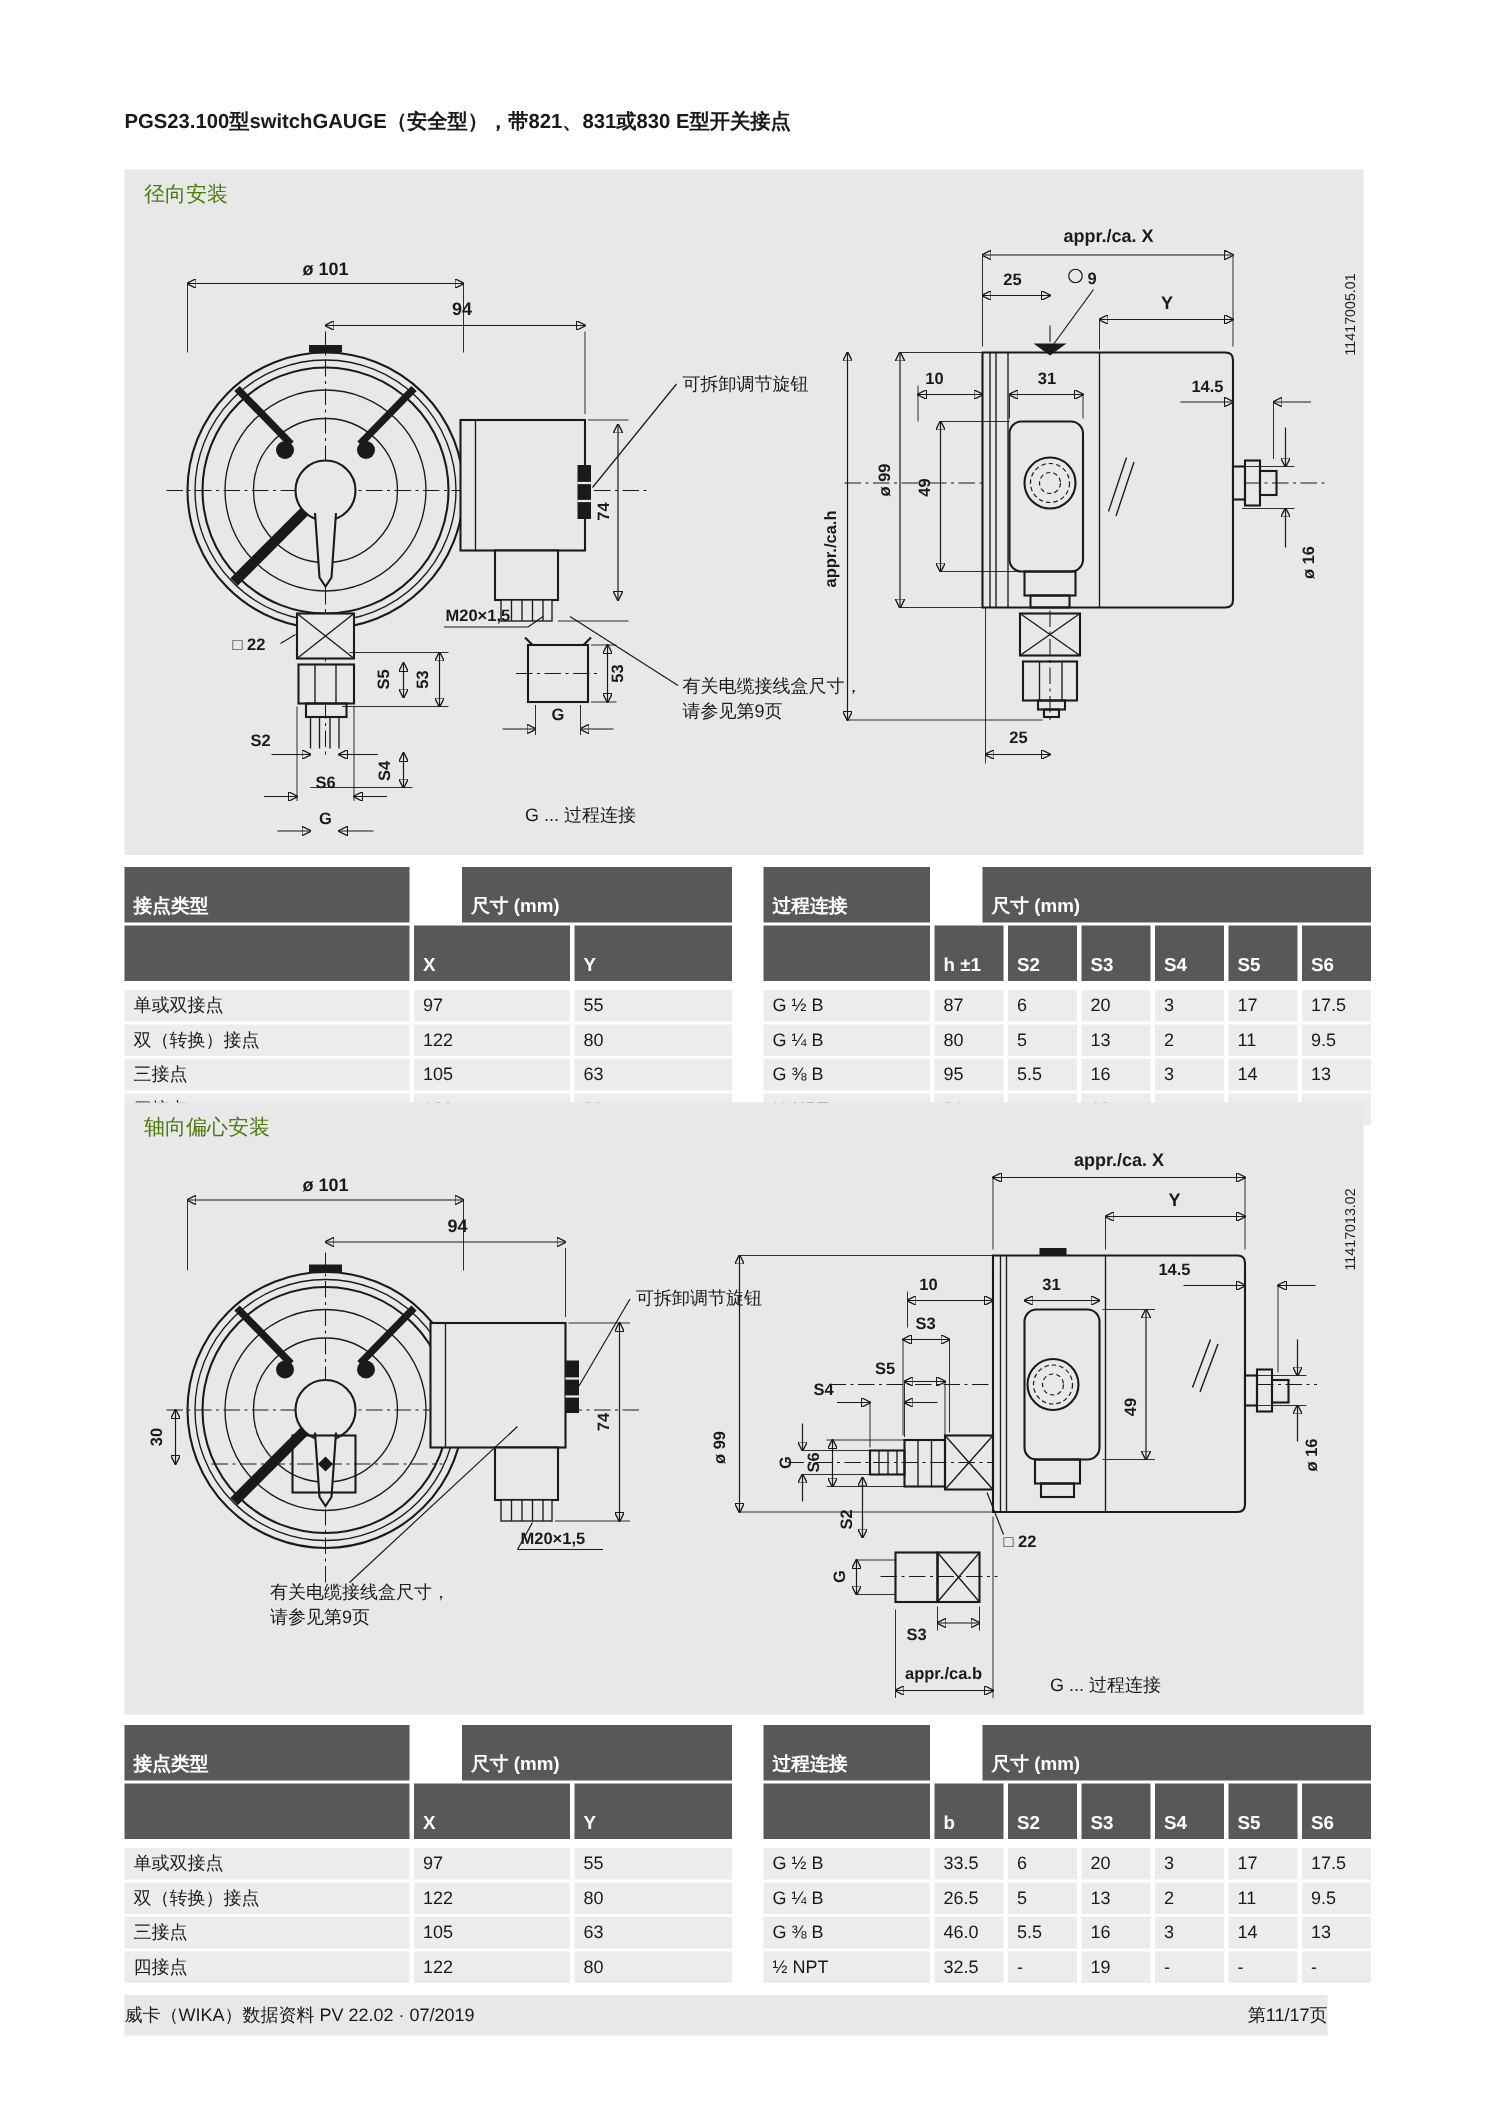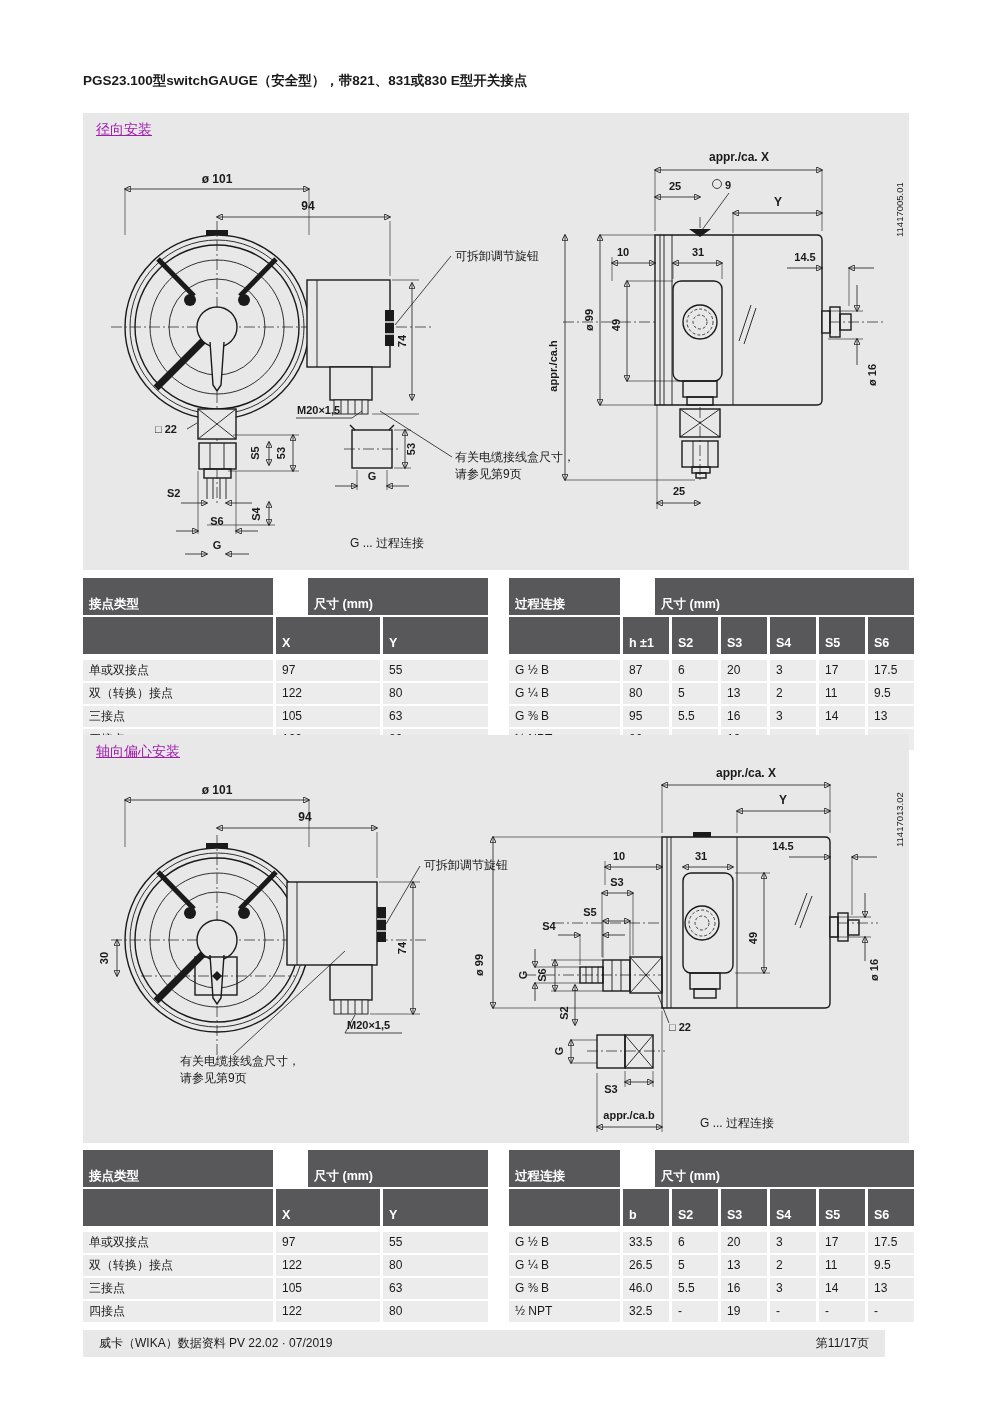--- a/index.html
+++ b/index.html
@@ -2,21 +2,21 @@
 <html><head>
 <meta charset="utf-8">
 <style>
   html,body{margin:0;padding:0;background:#fff;}
   body{width:992px;height:1403px;position:relative;font-family:"Liberation Sans",sans-serif;color:#1a1a1a;}
   .abs{position:absolute;}
   #title{left:83px;top:72px;width:826px;font-size:13.5px;font-weight:bold;}
   .panel{left:83px;width:826px;background:#e8e8e8;}
   #panel1{top:113px;height:457px;}
   #panel2{top:735px;height:408px;}
-  .panel-heading{position:absolute;left:13px;top:8px;font-size:14px;color:#a21caf;text-decoration:underline;}
+  .panel-heading{position:absolute;left:13px;top:8px;font-size:14px;color:#4d7c0f;}
   .panel svg{position:absolute;left:0;top:0;}
   
   .dwg line,.dwg path,.dwg rect,.dwg circle,.dwg polygon,.dwg polyline{stroke:#1a1a1a;stroke-width:1.4;fill:none;}
   .dwg .thin{stroke-width:0.9;}
   .dwg .dim{stroke-width:0.8;}
   .dwg .ext{stroke-width:0.6;}
   .dwg .cl{stroke-width:0.7;stroke-dasharray:11 3 2 3;}
   .dwg .dsh{stroke-width:0.8;stroke-dasharray:3 2;}
   .dwg .blk{fill:#1a1a1a;stroke:none;}
   .dwg .bg{fill:#e8e8e8;}
@@ -30,21 +30,21 @@
   .dwg-t{font:9.5px "Liberation Sans",sans-serif;fill:#3a3a3a;}
   
   .tblrow{left:83px;width:826px;height:142px;}
   .tbl{display:grid;gap:2px 3px;position:absolute;top:0;}
   .tbl-contact{grid-template-columns:190px 104px 105px;left:0;}
   .tbl-process{grid-template-columns:111px 46px 46px 46px 46px 46px 46px;left:426px;}
   .hc{background:#58585a;color:#fff;font-weight:bold;font-size:12.5px;height:21px;line-height:21px;padding:16px 0 0 6px;overflow:hidden;white-space:nowrap;}
   .dc{background:#ececec;font-size:12px;height:21px;line-height:21px;padding:0 0 0 6px;overflow:hidden;white-space:nowrap;}
   .span-rest{grid-column:2 / -1;margin-left:32px;}
   .sp{grid-column:1 / -1;height:2px;}
-  #footer{left:83px;top:1330px;width:802px;height:27px;background:#e8e8e8;display:flex;justify-content:space-between;align-items:center;padding:0 16px;box-sizing:border-box;font-size:12px;}
+  #footer{left:83px;top:1330px;width:802px;height:27px;background:#e8e8e8;display:flex;justify-content:space-between;align-items:center;padding:0 0;box-sizing:border-box;font-size:12px;}
 </style>
 </head>
 <body>
 
 <div class="abs" id="title">PGS23.100型switchGAUGE（安全型），带821、831或830 E型开关接点</div>
 
 <div class="abs panel" id="panel1">
   <svg class="dwg" width="826" height="457" viewBox="0 0 826 457">
     <defs>
       <marker id="a1" viewBox="0 0 10 10" refX="9" refY="5" markerWidth="8" markerHeight="8" orient="auto-start-reverse">

